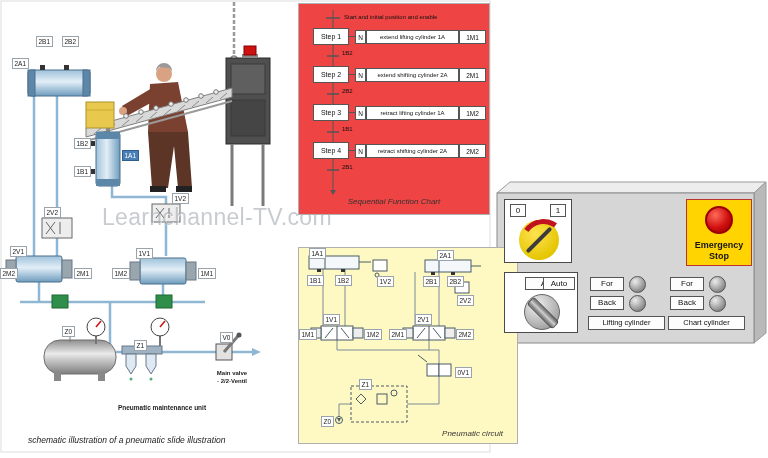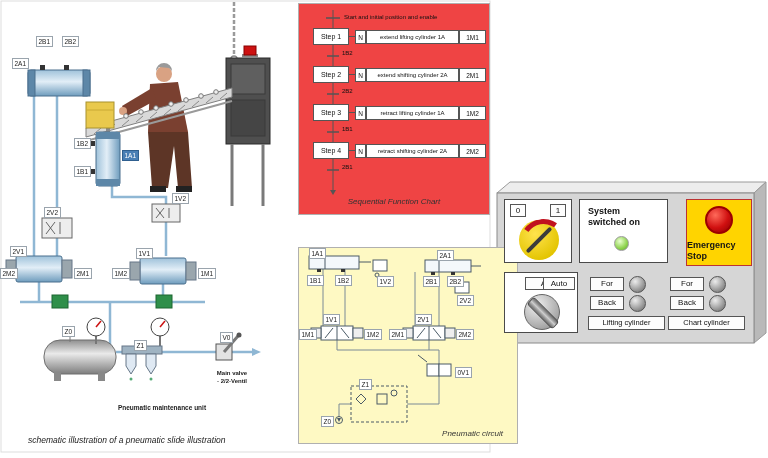--- a/index.html
+++ b/index.html
@@ -22,21 +22,21 @@
   .minibox{position:absolute;border:1px solid #555;background:#fdfdfd;font-size:8px;line-height:12px;text-align:center;color:#111;white-space:nowrap;overflow:hidden}
   .pbtn{position:absolute;width:17px;height:17px;border-radius:50%;background:radial-gradient(circle at 35% 30%,#ececec,#9a9a9a 60%,#666);border:1px solid #555}
   .knob01{position:absolute;width:40px;height:40px;border-radius:50%;background:radial-gradient(circle at 40% 35%,#ffe34d,#e3c400 75%)}
   .knob01::before{content:"";position:absolute;left:1px;top:-1px;width:37px;height:37px;border-radius:50%;border:5px solid transparent;border-top-color:#c1121f;transform:rotate(-10deg)}
   .knob01::after{content:"";position:absolute;left:18px;top:3px;width:4px;height:34px;background:#3c3c3c;border-radius:2px;transform:rotate(45deg)}
   .selknob{position:absolute;width:36px;height:36px;border-radius:50%;background:radial-gradient(circle at 35% 30%,#f0f0f0,#a8a8a8 70%,#7c7c7c);border:1px solid #666}
   .selknob::after{content:"";position:absolute;left:13px;top:0;width:8px;height:34px;background:linear-gradient(90deg,#6f6f6f,#cdcdcd,#6a6a6a);border:1px solid #4f4f4f;border-radius:3px;transform:rotate(-45deg)}
   .ebtn{position:absolute;width:28px;height:28px;border-radius:50%;background:radial-gradient(circle at 35% 30%,#ff6a5a,#d01010 55%,#8e0000);border:2px solid #9c0000}
   .lamp{position:absolute;width:15px;height:15px;border-radius:50%;background:radial-gradient(circle at 38% 32%,#eaffd0,#8ed34e 60%,#5ea52e);border:1px solid #9a9a9a}
   .sysline{position:absolute;left:8px;font-size:9px;font-weight:bold;color:#111;white-space:nowrap}
-  .eline{position:absolute;left:0;width:100%;font-size:9px;font-weight:bold;color:#151515}
+  .eline{position:absolute;left:0;width:100%;text-align:center;font-size:9px;font-weight:bold;color:#151515}
 </style>
 </head>
 <body>
 
 <div id="stage">
 
   <svg class="abs" style="left:0;top:0" width="768" height="458">
     <defs>
       <linearGradient id="gcylh" x1="0" y1="0" x2="0" y2="1">
         <stop offset="0" stop-color="#9fc2da"></stop>
@@ -213,20 +213,21 @@
   <div class="tag" style="left:134px;top:340px">Z1</div>
   <div class="tag" style="left:220px;top:332px">V0</div>
 
   <div class="abs" style="left:204px;top:369px;width:56px;text-align:center;font-size:6px;font-weight:600;color:#222;line-height:8px">
     <div>Main valve</div>
     <div>- 2/2-Ventil</div>
   </div>
   <div class="abs" style="left:100px;top:404px;width:124px;text-align:center;font-size:6.5px;font-weight:bold;color:#222">Pneumatic maintenance unit</div>
   <div class="caption-it" style="left:28px;top:435px;font-size:8.5px;color:#222">schematic illustration of a pneumatic slide illustration</div>
 
+  <div class="wm">Learnchannel-TV.com</div>
 
   <div class="sfcbox">
     <svg class="abs" style="left:0;top:0" width="190" height="210">
       <line x1="34" y1="6" x2="34" y2="186" stroke="#555"></line>
       <polygon points="31,186 37,186 34,191" fill="#555"></polygon>
       <line x1="27" y1="14" x2="41" y2="14" stroke="#555" stroke-width="1.5"></line>
       <line x1="50" y1="32.5" x2="56" y2="32.5" stroke="#555"></line>
       <line x1="50" y1="70.5" x2="56" y2="70.5" stroke="#555"></line>
       <line x1="50" y1="108.5" x2="56" y2="108.5" stroke="#555"></line>
       <line x1="50" y1="146.5" x2="56" y2="146.5" stroke="#555"></line>
@@ -336,25 +337,20 @@
 
     <div class="caption-it" style="right:14px;bottom:5px;font-size:8px">Pneumatic circuit</div>
   </div>
 
   <div class="panelbox" style="left:504px;top:199px;width:68px;height:64px">
     <div class="minibox" style="left:5px;top:4px;width:16px;height:13px">0</div>
     <div class="minibox" style="right:5px;top:4px;width:16px;height:13px">1</div>
     <div class="knob01" style="left:14px;top:20px"></div>
   </div>
 
-  <div class="panelbox" style="left:579px;top:199px;width:89px;height:64px">
-    <div class="sysline" style="top:6px">System</div>
-    <div class="sysline" style="top:17px">switched on</div>
-    <div class="lamp" style="left:34px;top:36px"></div>
-  </div>
 
   <div class="panelbox" style="left:686px;top:199px;width:66px;height:67px;background:#ffd400;border-color:#b33">
     <div class="ebtn" style="left:18px;top:6px"></div>
     <div class="eline" style="top:40px">Emergency</div>
     <div class="eline" style="top:51px">Stop</div>
   </div>
 
   <div class="panelbox" style="left:504px;top:272px;width:74px;height:61px">
     <div class="minibox" style="left:20px;top:4px;width:48px;height:13px">Auto</div>
     <div class="minibox" style="left:38px;top:4px;width:32px;height:13px">Auto</div>

